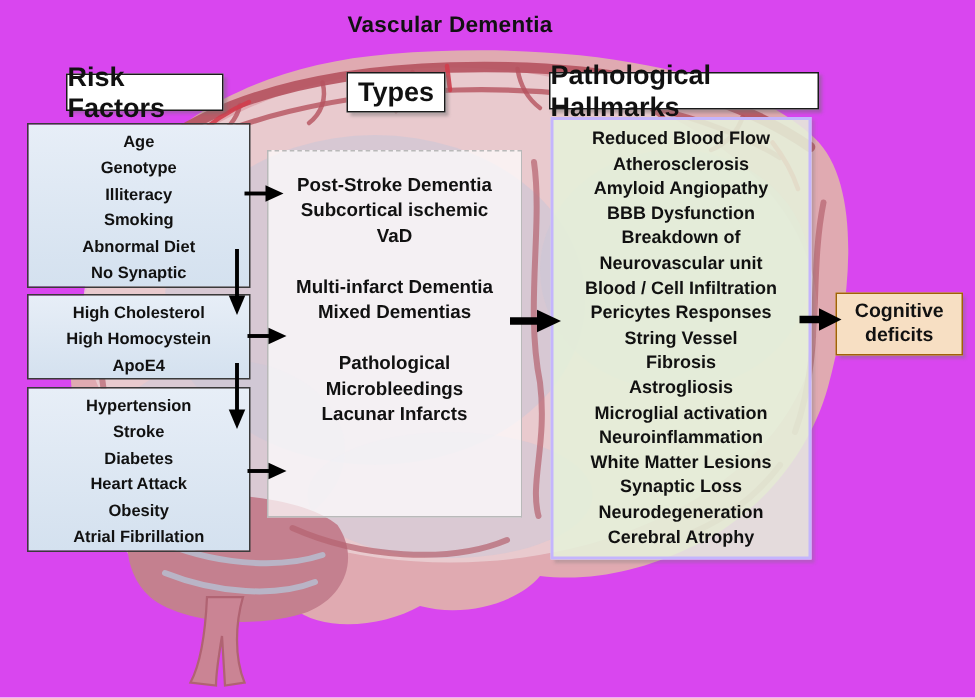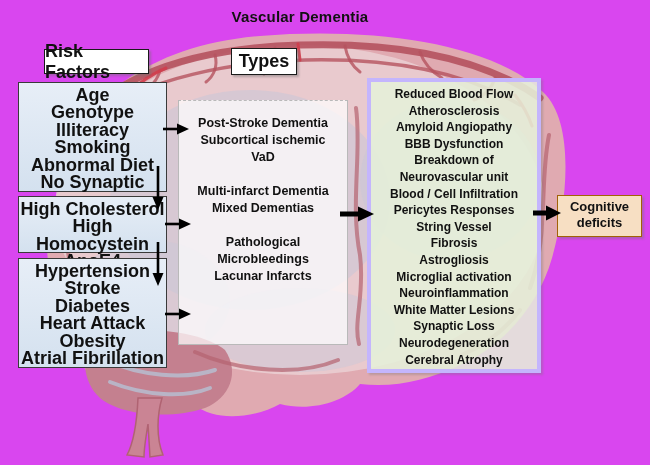--- a/index.html
+++ b/index.html
@@ -21,36 +21,36 @@
   .heading.risk{left:44px;top:49px;width:103px;height:23px;}
   .heading.types{left:231px;top:48px;width:64px;height:25px;}
   .heading.hallmarks{left:366px;top:48px;width:178px;height:23px;}
   .cbox{
     position:absolute;z-index:2;text-align:center;font-weight:bold;
     box-sizing:border-box;
   }
   .riskbox{
     left:18px;width:149px;
     background:linear-gradient(180deg,#e7eef7 0%,#d4e1ef 100%);
-    border:1px solid #3a3a3a;font-size:18px;
+    border:1px solid #3a3a3a;font-size:11px;
   }
   .riskbox .line{line-height:17.5px;}
   .riskbox.g1{top:82px;height:110px;padding-top:3.5px;}
   .riskbox.g2{top:196px;height:57px;padding-top:3.5px;}
   .riskbox.g3{top:258px;height:110px;padding-top:3.5px;}
   .typesbox{
     left:178px;top:100px;width:170px;height:245px;padding-top:14px;
     background:rgba(255,255,255,0.72);border:1px solid #b9b9b9;
     border-top-style:dashed;font-size:12.5px;
   }
   .typesbox .line{line-height:17px;}
   .typesbox .line:empty{height:17px;}
   .hallbox{
     left:367px;top:78px;width:174px;height:295px;padding-top:4px;
-    background:rgba(229,240,217,0.88);border:4px solid #c4b5fd;
+    background:rgba(229,240,217,0.88);border:2px solid #c4b5fd;
     font-size:12px;box-shadow:2px 2px 2px rgba(120,120,120,.35);
   }
   .hallbox .line{line-height:16.6px;}
   .outcomebox{
     left:557px;top:195px;width:85px;height:42px;padding:3px 4px 12px 4px;
     background:#f7dfc3;border:1px solid #a16207;font-size:13px;line-height:16px;
     box-shadow:2px 2px 2px rgba(120,120,120,.45);
   }
   .arrow{position:absolute;z-index:4;overflow:visible;}
   .arrow line{stroke:#000;stroke-width:2.6;}
@@ -100,20 +100,21 @@
       <path d="M356,108 C362,150 350,205 360,255 C365,295 353,322 359,344" stroke="#b5636f" stroke-width="4" opacity="0.7"></path>
       <path d="M195,352 C240,372 300,376 338,360" stroke="#b5636f" stroke-width="4" opacity="0.7"></path>
       <path d="M520,310 C505,330 485,345 462,355" stroke="#b5636f" stroke-width="4" opacity="0.7"></path>
     </g>
   </svg>
 
   <div class="title">Vascular Dementia</div>
 
   <div class="heading risk">Risk Factors</div>
   <div class="heading types">Types</div>
+  <div class="heading hallmarks">Pathological Hallmarks</div>
 
   <div class="cbox riskbox g1">
       <div class="line">Age</div>
       <div class="line">Genotype</div>
       <div class="line">Illiteracy</div>
       <div class="line">Smoking</div>
       <div class="line">Abnormal Diet</div>
       <div class="line">No Synaptic</div>
     </div>
   <div class="cbox riskbox g2">

